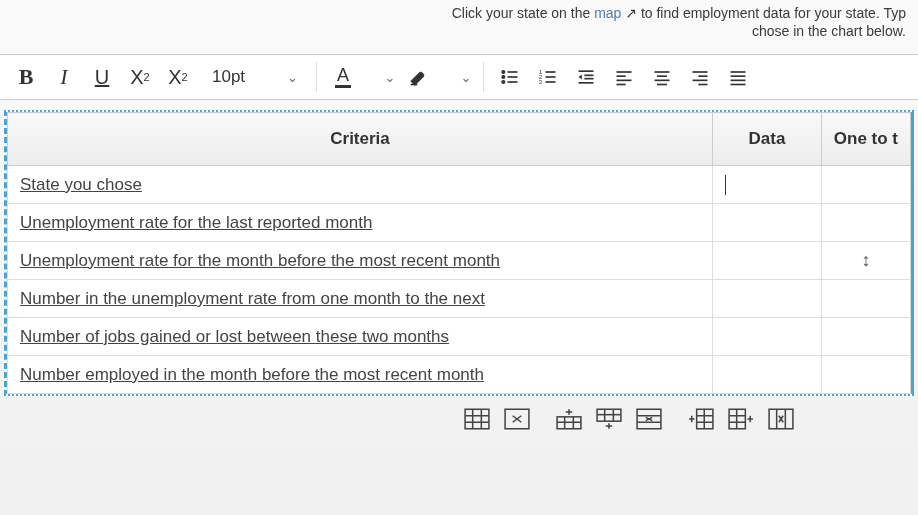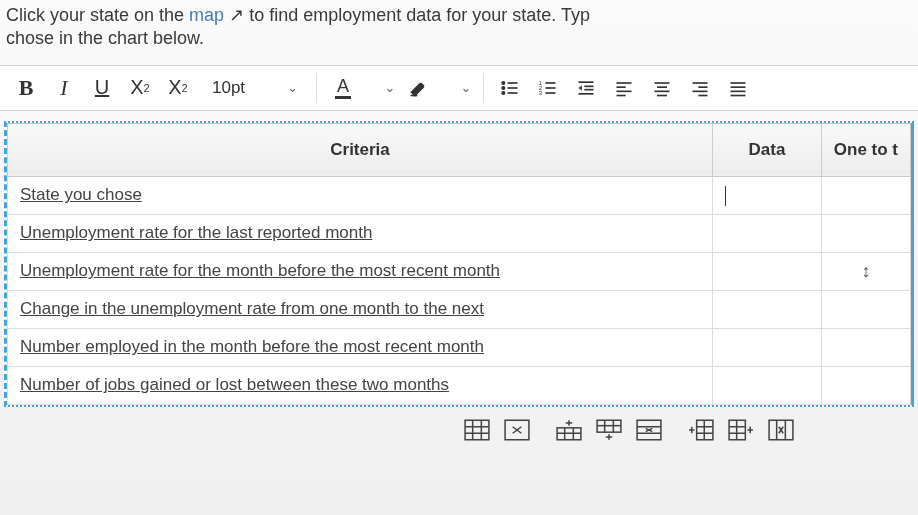--- a/index.html
+++ b/index.html
@@ -7,23 +7,24 @@
   font-family: -apple-system, BlinkMacSystemFont, "Segoe UI", Arial, sans-serif;
   background: #f5f5f5;
   color: #333;
   width: 918px;
   height: 515px;
   overflow: hidden;
   background: linear-gradient(to bottom, #fafafa, #f0f0f0);
 }
 .instruction {
   padding: 4px 12px 10px 6px;
-  font-size: 18px;
+  font-size: 14px;
   color: #3a3a3a;
   line-height: 1.3;
+  text-align: right;
 }
 .instruction .link { color: #4a7cb0; }
 .toolbar {
   display: flex;
   align-items: center;
   background: #fff;
   border: 1px solid #ccc;
   border-left: none;
   border-right: none;
   height: 46px;
@@ -238,31 +239,31 @@
           <td>Unemployment rate for the last reported month</td>
           <td></td>
           <td></td>
         </tr>
         <tr>
           <td>Unemployment rate for the month before the most recent month</td>
           <td></td>
           <td class="resize-cell">↕</td>
         </tr>
         <tr>
-          <td>Change in the unemployment rate from one month to the next</td>
+          <td>Number in the unemployment rate from one month to the next</td>
+          <td></td>
+          <td></td>
+        </tr>
+        <tr>
+          <td>Number of jobs gained or lost between these two months</td>
           <td></td>
           <td></td>
         </tr>
         <tr>
           <td>Number employed in the month before the most recent month</td>
-          <td></td>
-          <td></td>
-        </tr>
-        <tr>
-          <td>Number of jobs gained or lost between these two months</td>
           <td></td>
           <td></td>
         </tr>
       </tbody>
 </table>
 </div>
 
 <div class="bottom-bar">
   <div class="bgrp">
     <div class="tblbtn">

